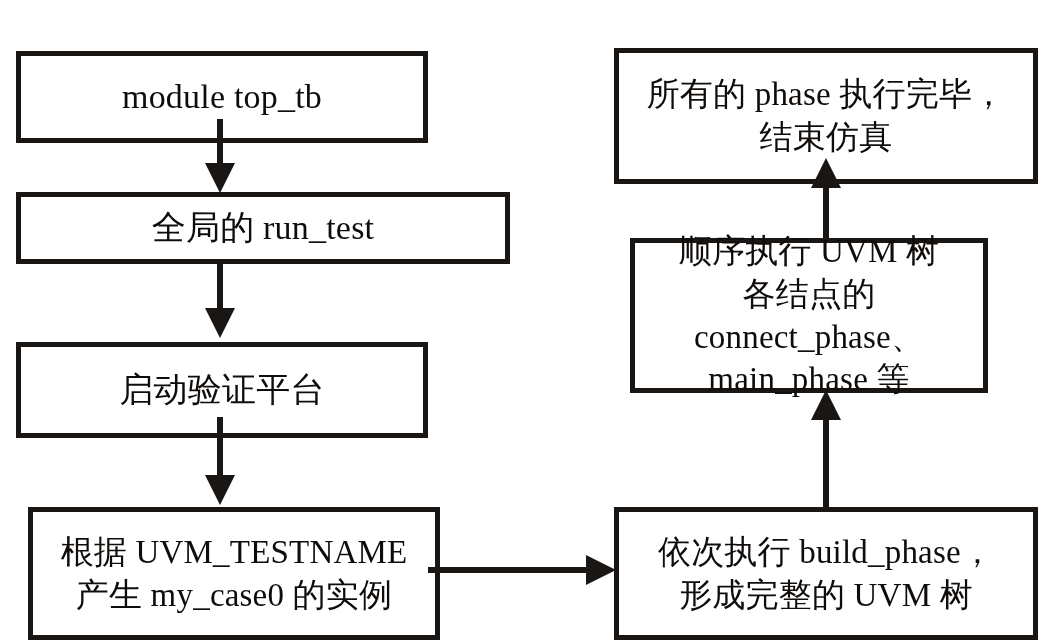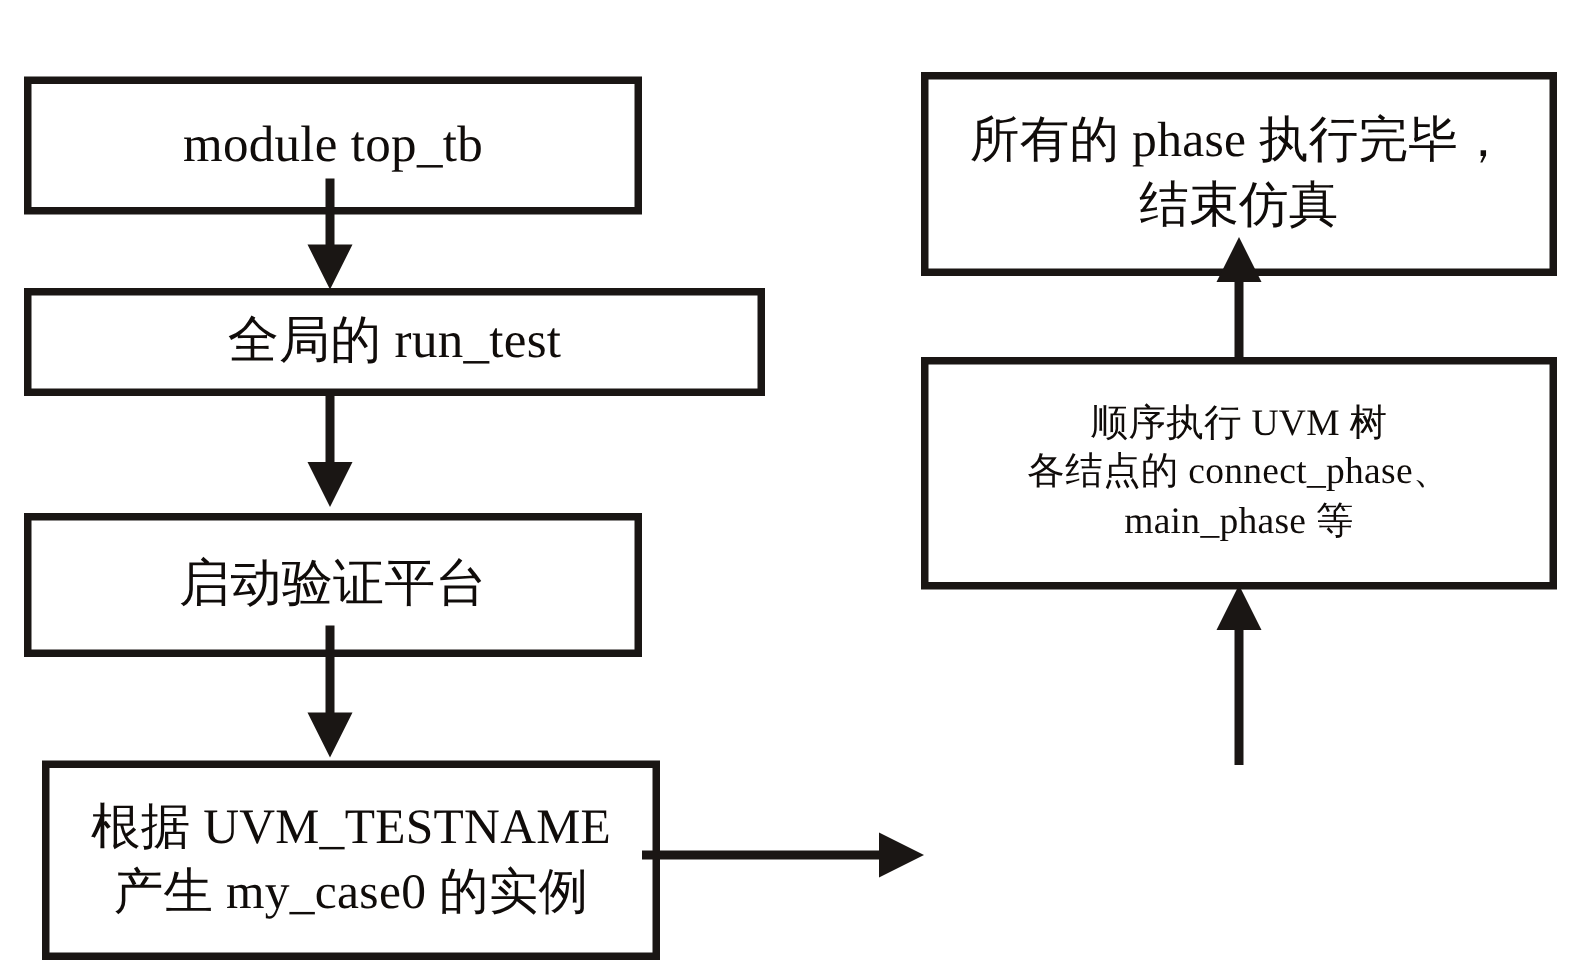--- a/index.html
+++ b/index.html
@@ -30,21 +30,21 @@
     white-space: pre-line;
     padding: 2px 6px;
   }
   
   #n-top-tb     { left: 16px;  top: 27px;  width: 412px; height: 92px;  font-size: 34px; margin-top: 24px; }
   #n-run-test   { left: 16px;  top: 192px; width: 494px; height: 72px;  font-size: 34px; }
   #n-start-plat { left: 16px;  top: 342px; width: 412px; height: 96px;  font-size: 34px; }
   #n-testname   { left: 28px;  top: 507px; width: 412px; height: 133px; font-size: 33px; }
   
   #n-finish     { left: 614px; top: 24px;  width: 424px; height: 136px; font-size: 33px; margin-top: 24px; }
-  #n-phases     { left: 614px; top: 238px; width: 424px; height: 155px; font-size: 25px; }
+  #n-phases     { left: 630px; top: 238px; width: 358px; height: 155px; font-size: 33px; }
   #n-build      { left: 614px; top: 507px; width: 424px; height: 133px; font-size: 33px; }
 
   
   .edge { position: absolute; }
   .v-line {
     position: absolute;
     width: 6px;
     background: #1a1614;
   }
   .h-line {
@@ -99,20 +99,22 @@
 
   <div class="node" id="n-top-tb">module top_tb</div>
 
   <div class="node" id="n-run-test">全局的 run_test</div>
 
   <div class="node" id="n-start-plat">启动验证平台</div>
 
   <div class="node" id="n-testname">根据 UVM_TESTNAME
 产生 my_case0 的实例</div>
 
+  <div class="node" id="n-build">依次执行 build_phase，
+形成完整的 UVM 树</div>
 
   <div class="node" id="n-phases">顺序执行 UVM 树
 各结点的 connect_phase、
 main_phase 等</div>
 
   <div class="node" id="n-finish">所有的 phase 执行完毕，
 结束仿真</div>
 
   <div class="edge">
     <div class="v-line" id="e1-line"></div>

